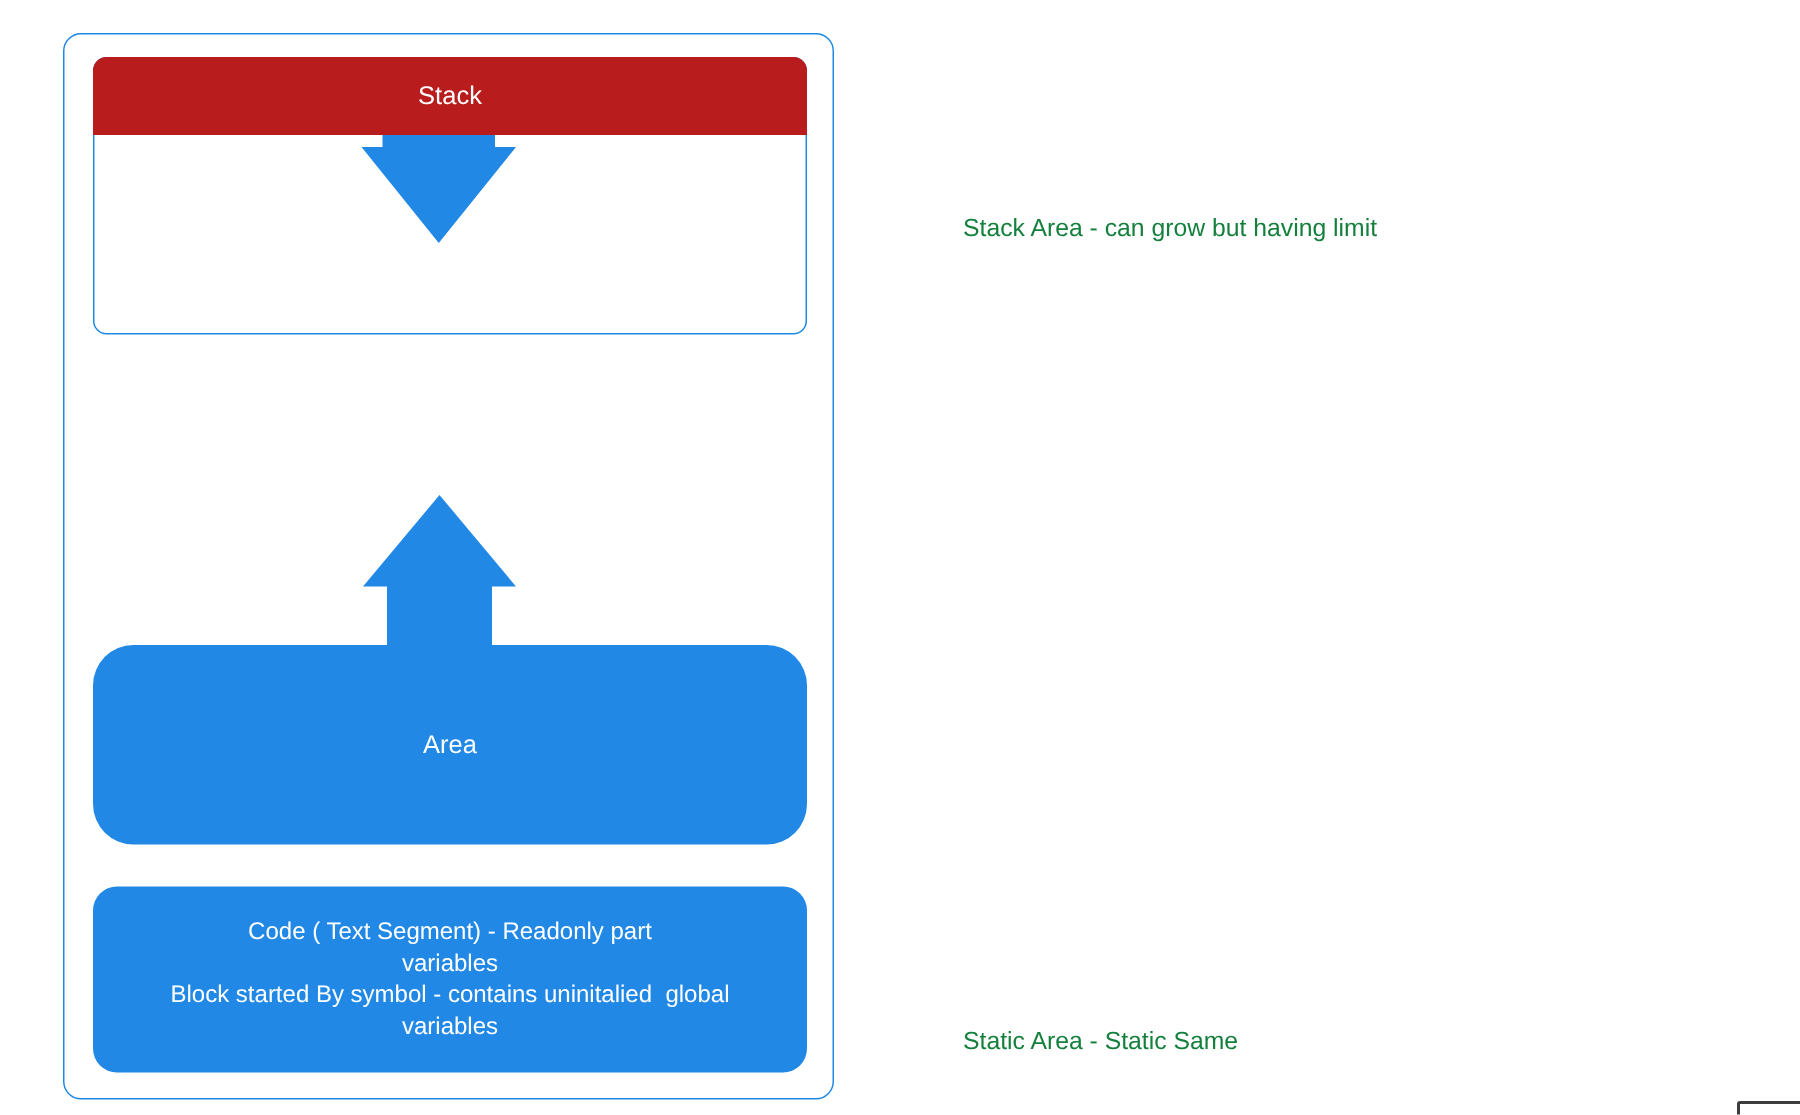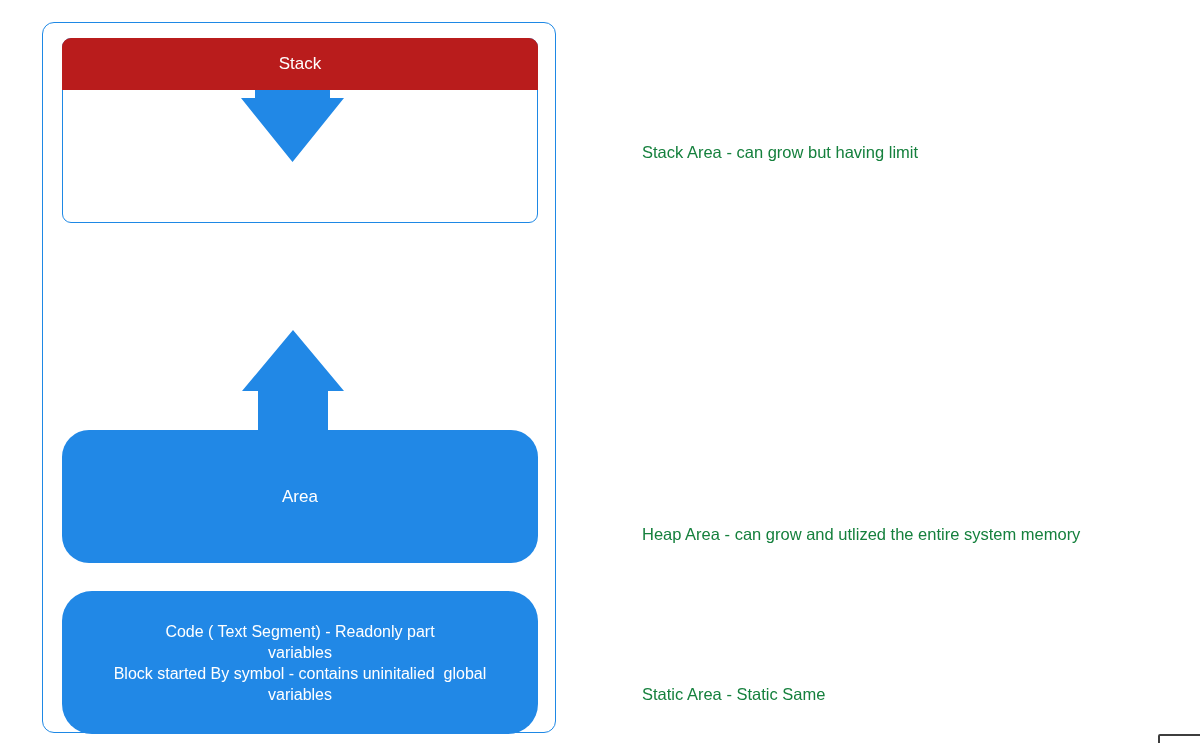--- a/index.html
+++ b/index.html
@@ -83,23 +83,23 @@
     font-size: 17px;
     display: flex;
     align-items: center;
     justify-content: center;
   }
   .static-box {
     position: absolute;
     left: 62px;
     top: 591px;
     width: 476px;
-    height: 143px;
+    height: 124px;
     background: #2188E6;
-    border-radius: 30px;
+    border-radius: 16px;
     color: #ffffff;
     font-size: 16px;
     line-height: 21px;
     display: flex;
     flex-direction: column;
     align-items: center;
     justify-content: center;
     text-align: center;
   }
   .static-box div {
@@ -160,19 +160,18 @@
 
   <div class="static-box">
       <div>Code ( Text Segment) - Readonly part</div>
       <div>variables</div>
       <div>Block started By symbol - contains uninitalied  global</div>
       <div>variables</div>
     </div>
 
   <div class="annotation annotation-stack">Stack Area - can grow but having limit</div>
 
-  <div class="annotation annotation-heap">Heap Area - can grow and utlized the entire system memory</div>
 
   <div class="annotation annotation-static">Static Area - Static Same</div>
 
   <div class="partial-outline"></div>
 
 </div>
 
 </body></html>

